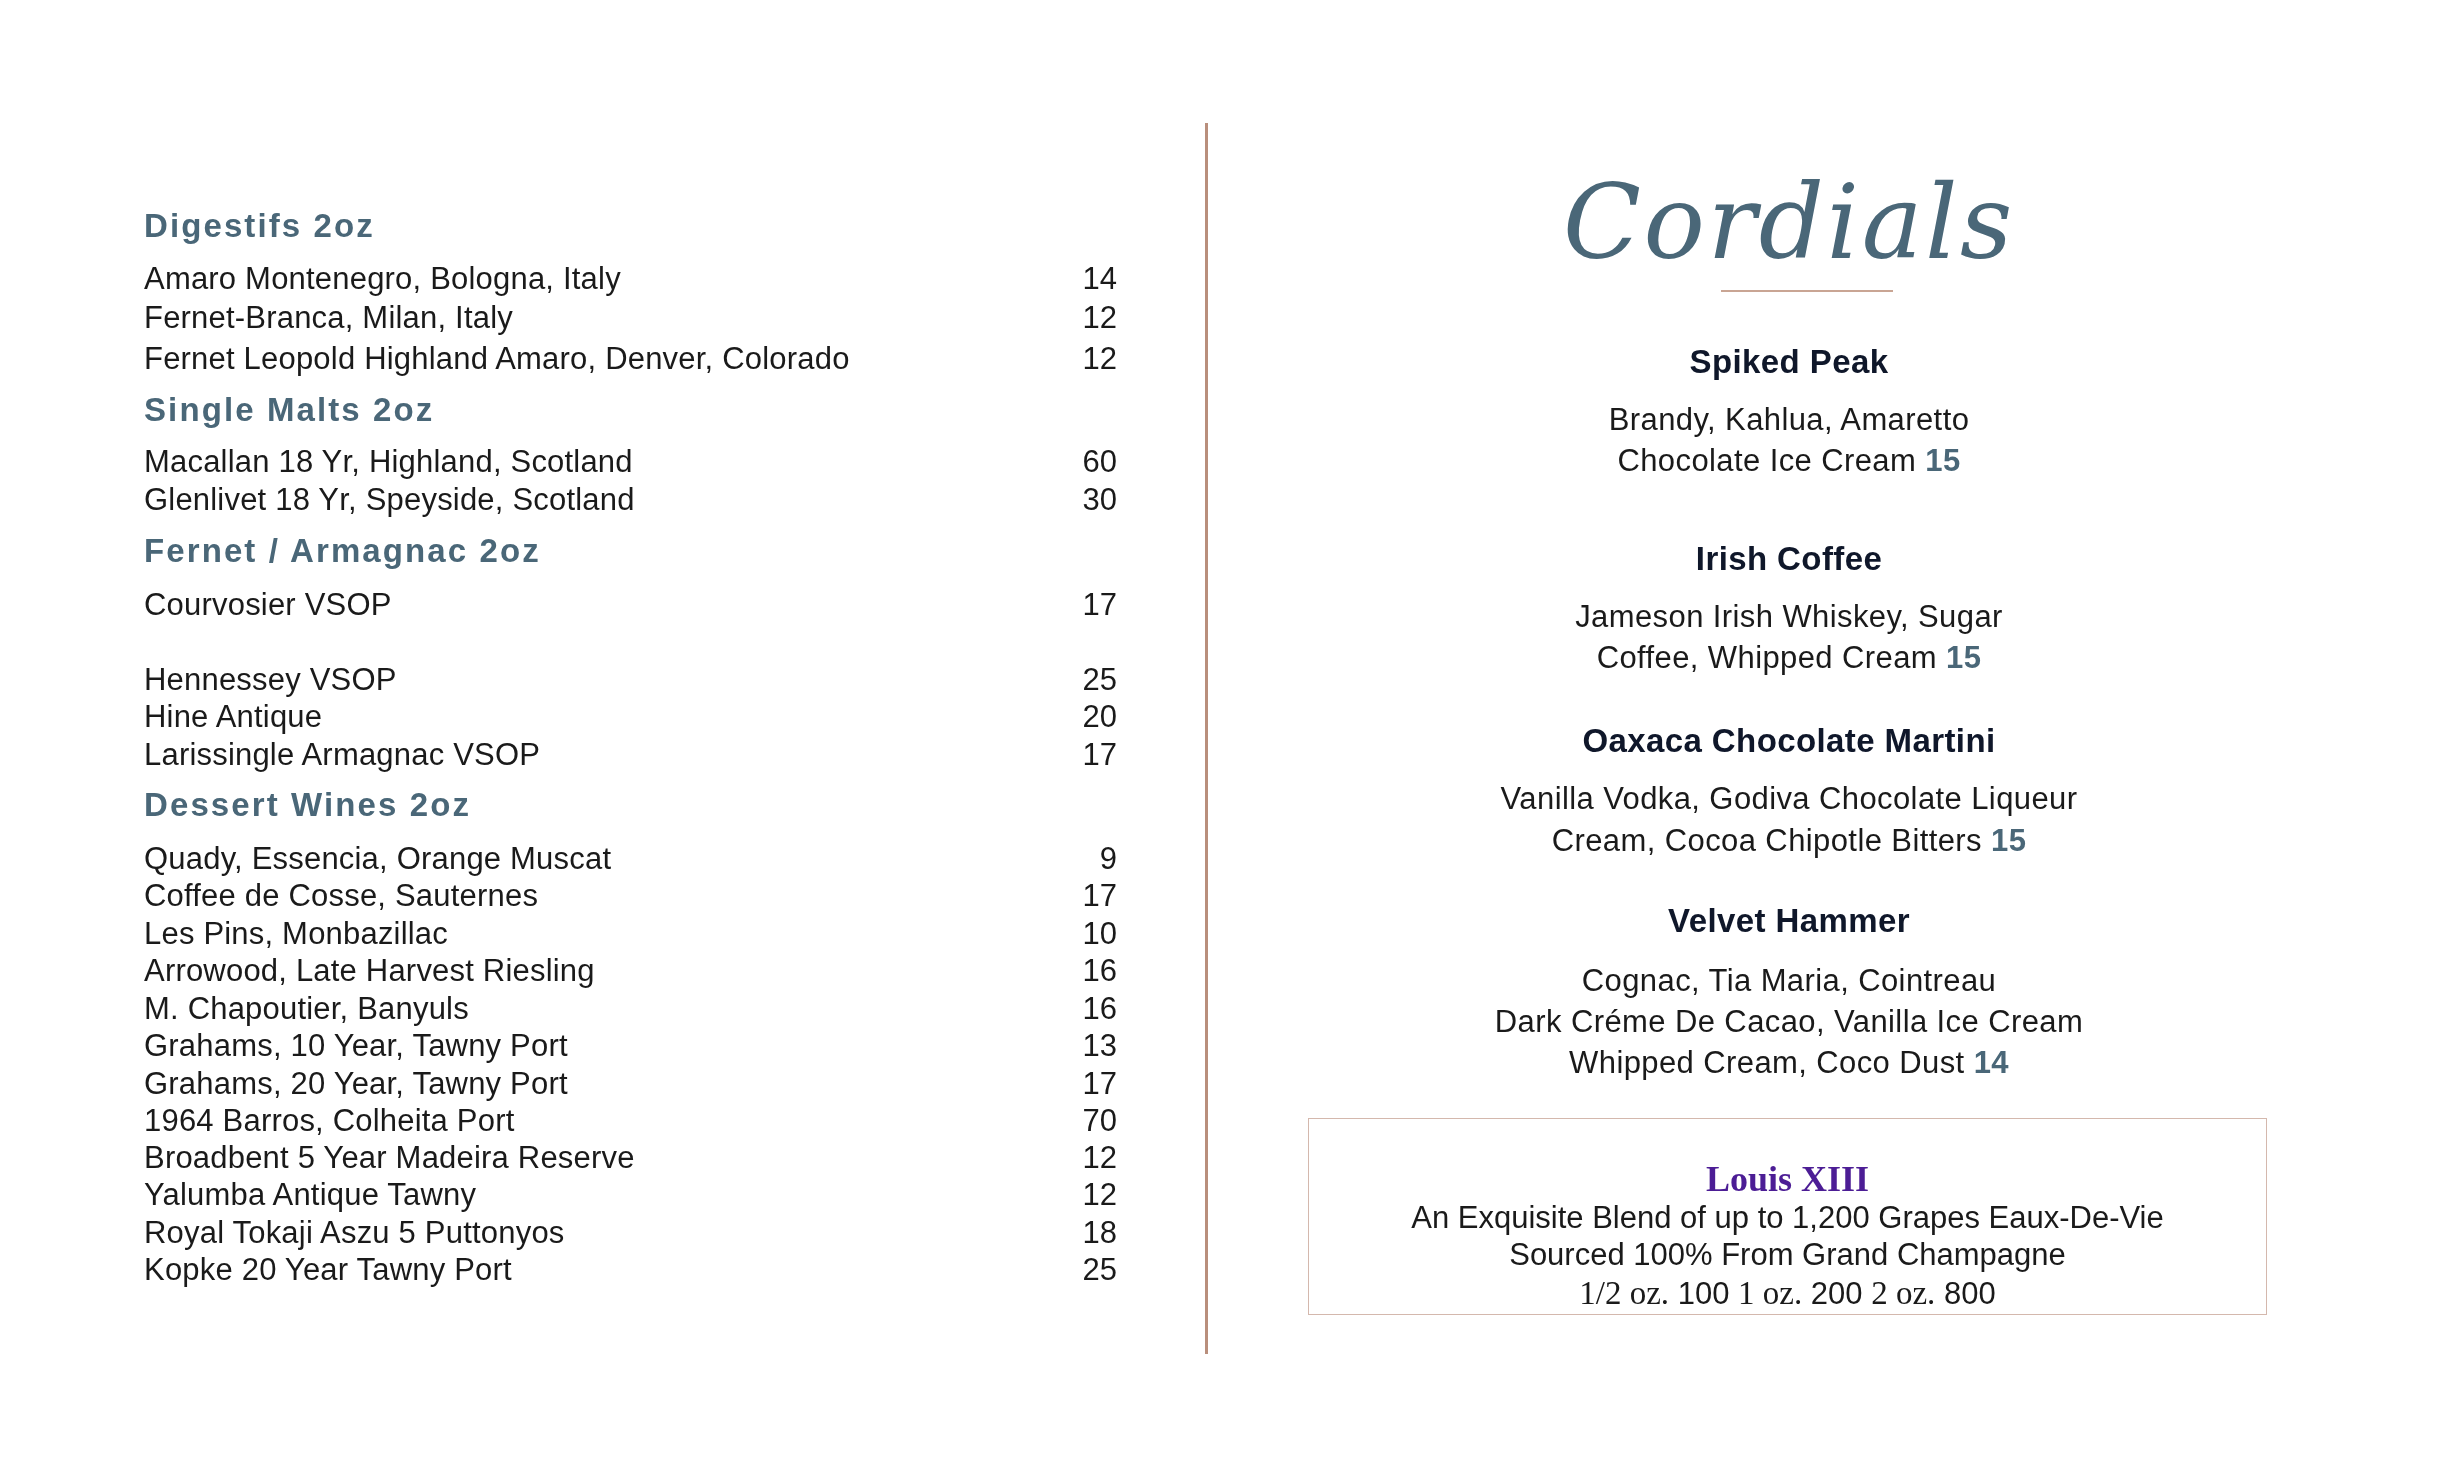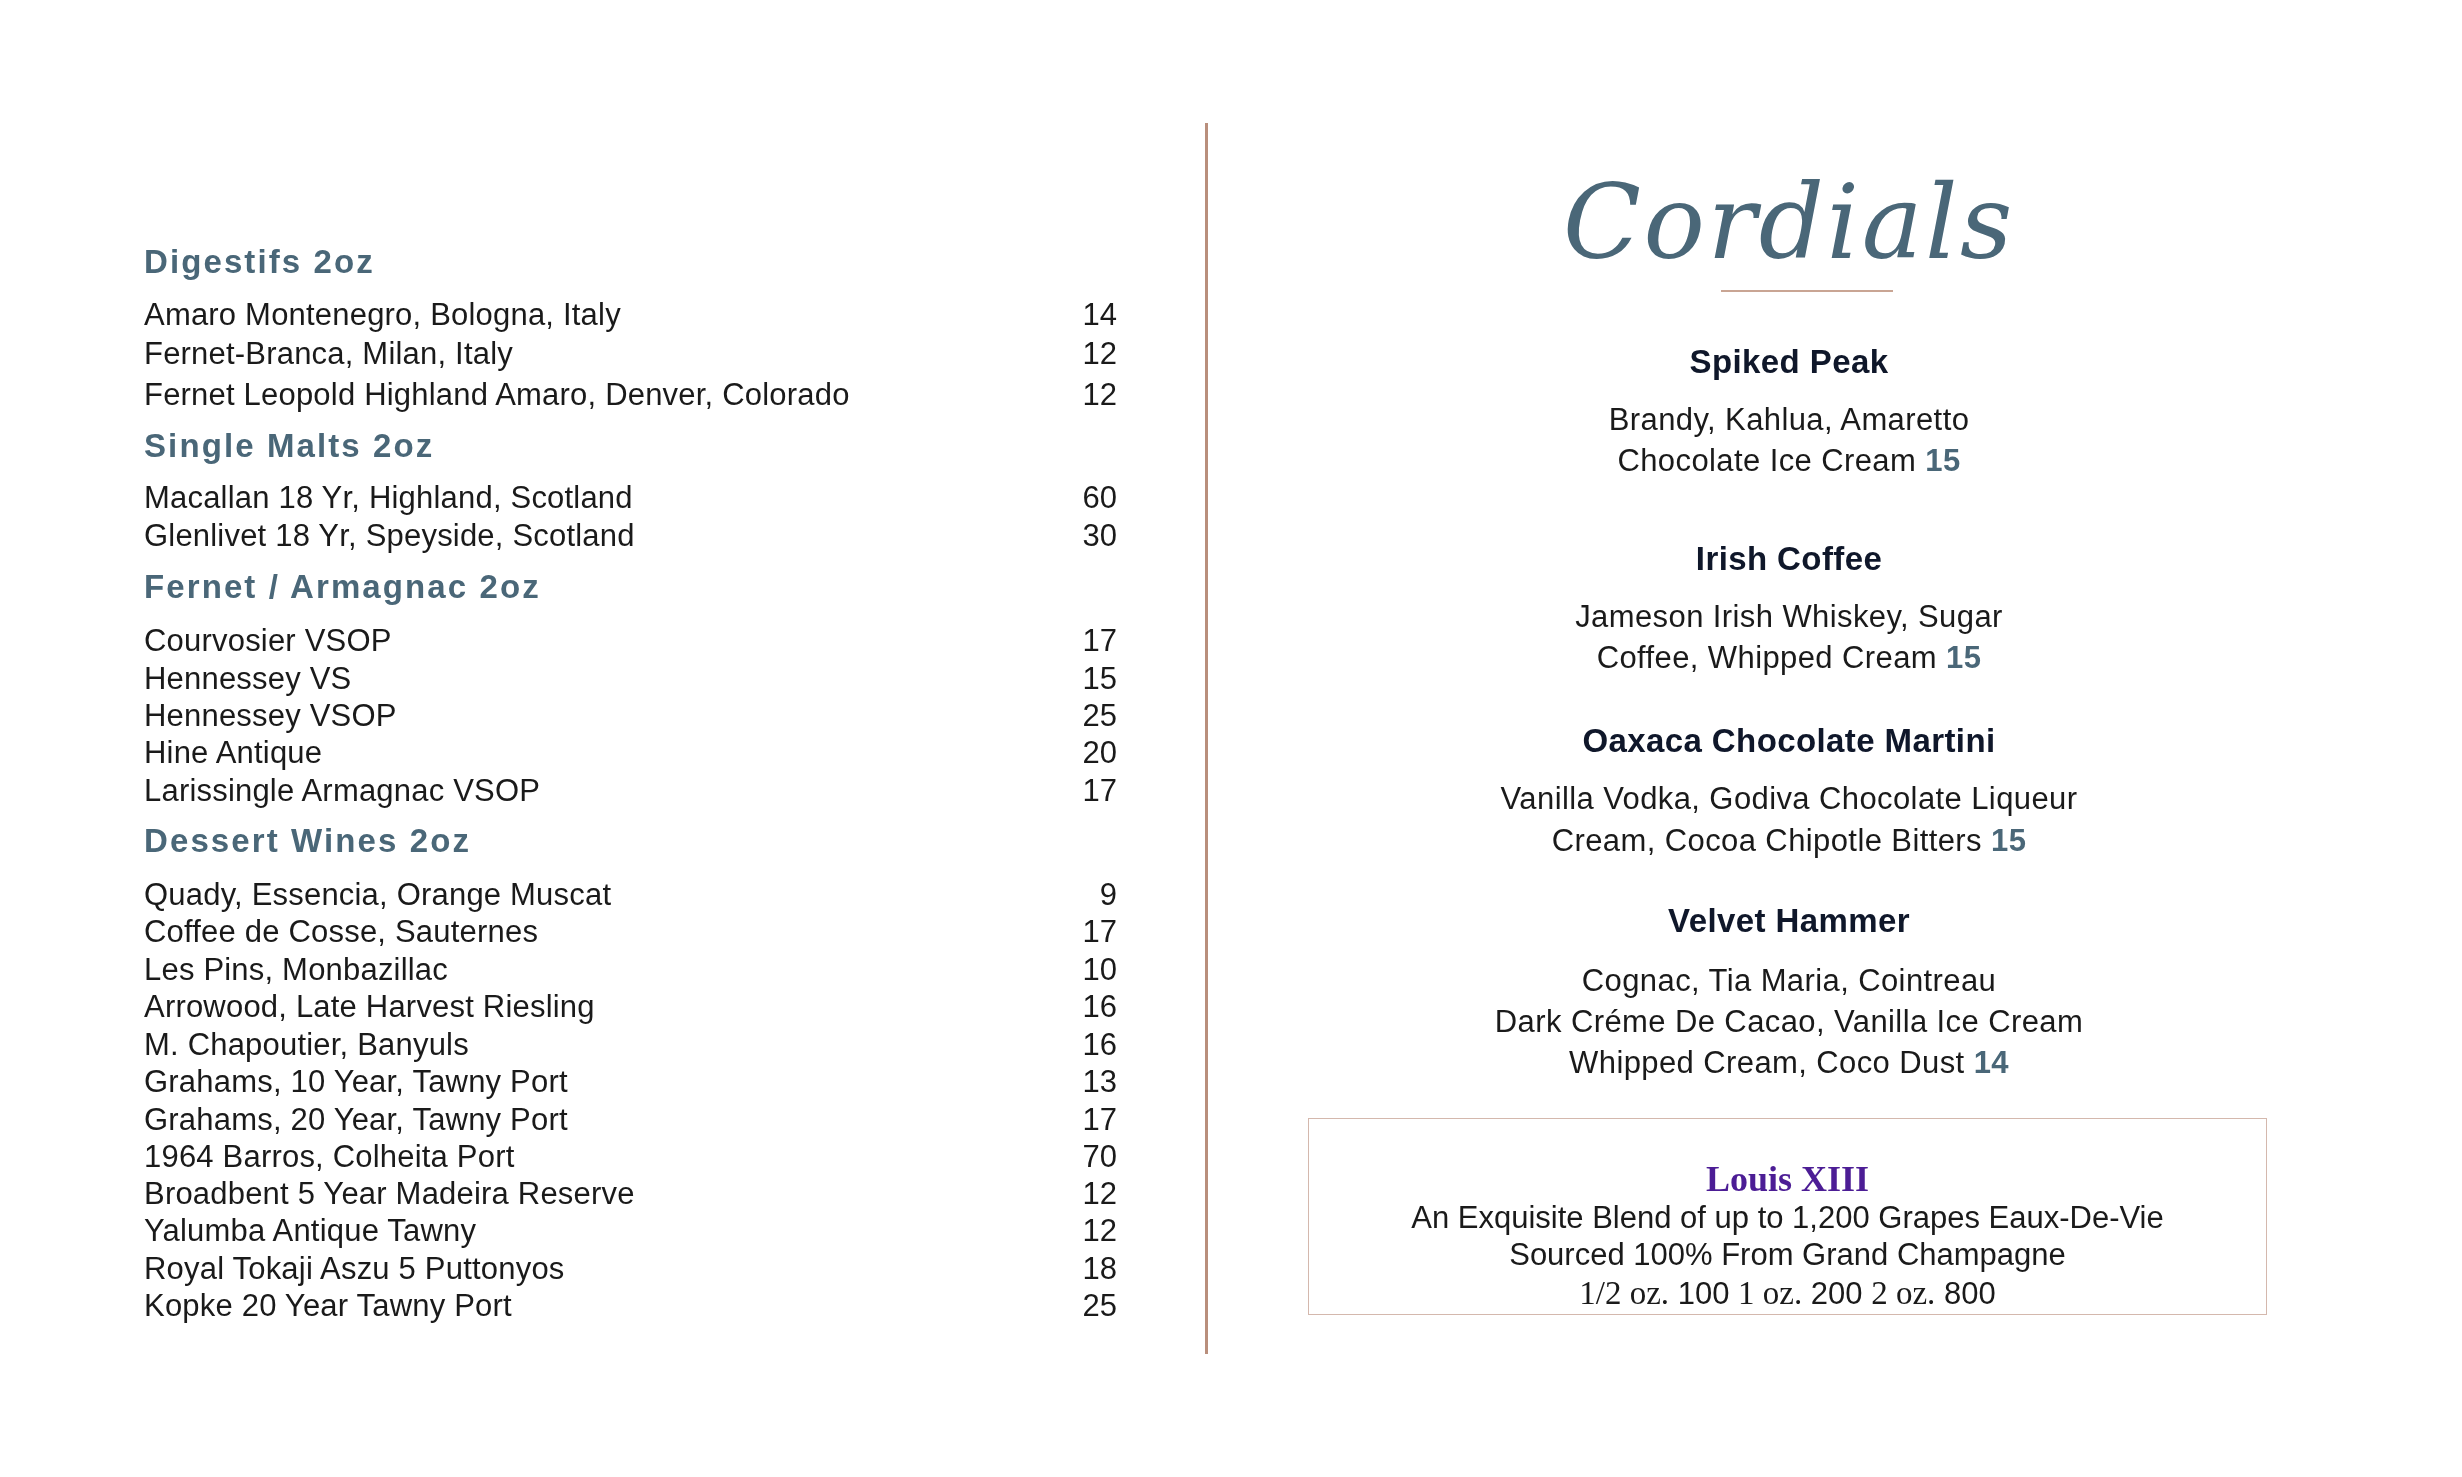--- a/index.html
+++ b/index.html
@@ -1,20 +1,20 @@
 <!DOCTYPE html>
 <html style="font-size:13px"><head>
 <meta charset="utf-8">
 <style>
   html, body { margin: 0; padding: 0; background: #ffffff; }
   body { width: 2462px; height: 1477px; position: relative; overflow: hidden;
          font-family: "Liberation Sans", "DejaVu Sans", sans-serif; color: #1a1a1a; }
 
   
-  .left-col { position: absolute; left: 144px; top: 0; width: 973px; height: 1035px; margin-top: 36px; }
+  .left-col { position: absolute; left: 144px; top: 0; width: 973px; height: 1035px; }
   .sec-head { position: absolute; left: 0; font-size: 33px; font-weight: bold; color: #4a6778;
               letter-spacing: 2.1px; line-height: 39px; white-space: nowrap; }
   .row { position: absolute; left: 0; width: 973px; height: 38px; line-height: 38px;
          font-size: 31px; display: flex; justify-content: space-between; white-space: nowrap; }
   .row .name { letter-spacing: 0.2px; }
   .row .price { text-align: right; min-width: 66px; }
 
   
   .divider { position: absolute; left: 1205px; top: 123px; width: 2.5px; height: 1231px; background: #b98f7c; }
 
@@ -64,24 +64,20 @@
     </div>
   <div class="row" style="top:481px">
       <span class="name">Glenlivet 18 Yr, Speyside, Scotland</span>
       <span class="price">30</span>
     </div>
 
   <div class="sec-head" style="top:531px">Fernet / Armagnac 2oz</div>
   <div class="row" style="top:586px">
       <span class="name">Courvosier VSOP</span>
       <span class="price">17</span>
-    </div>
-  <div class="row" style="top:624px">
-      <span class="name">Hennessey VS</span>
-      <span class="price">15</span>
     </div>
   <div class="row" style="top:661px">
       <span class="name">Hennessey VSOP</span>
       <span class="price">25</span>
     </div>
   <div class="row" style="top:698px">
       <span class="name">Hine Antique</span>
       <span class="price">20</span>
     </div>
   <div class="row" style="top:736px">

